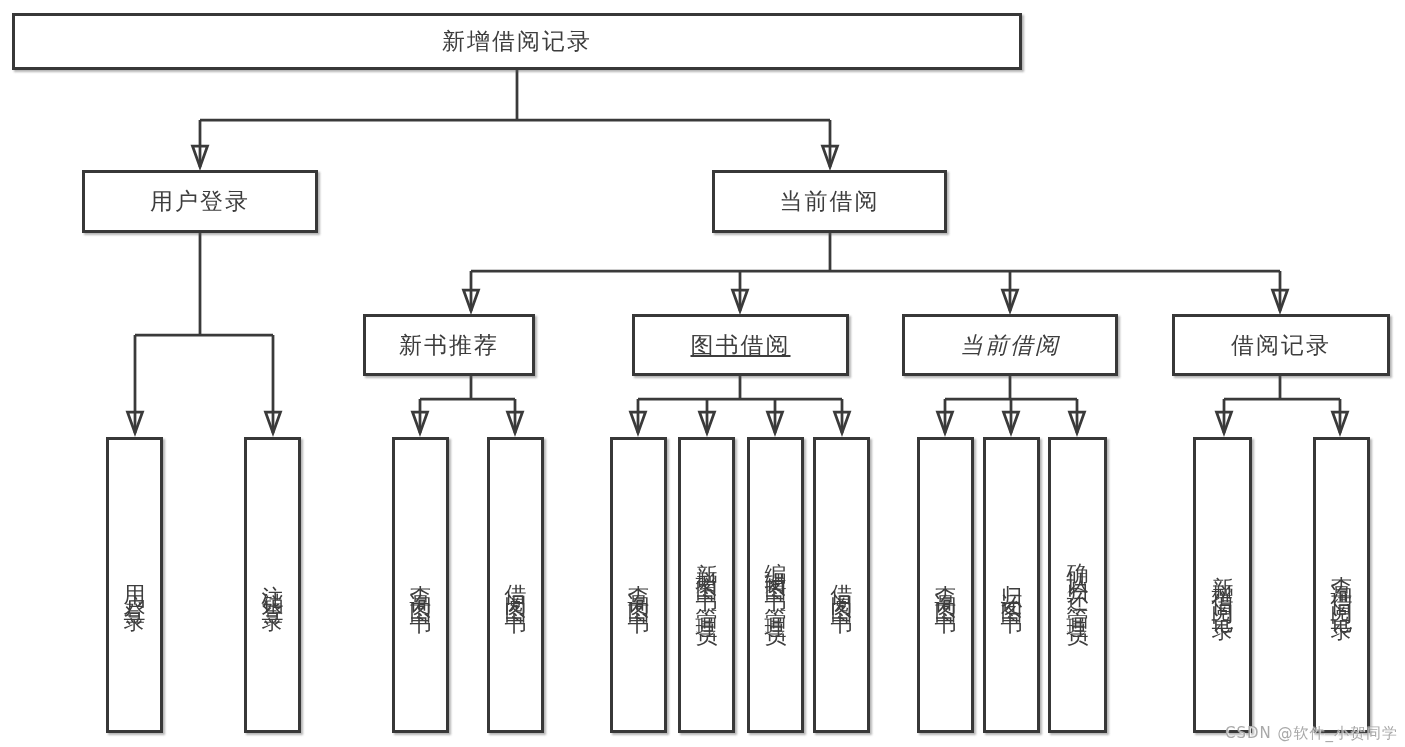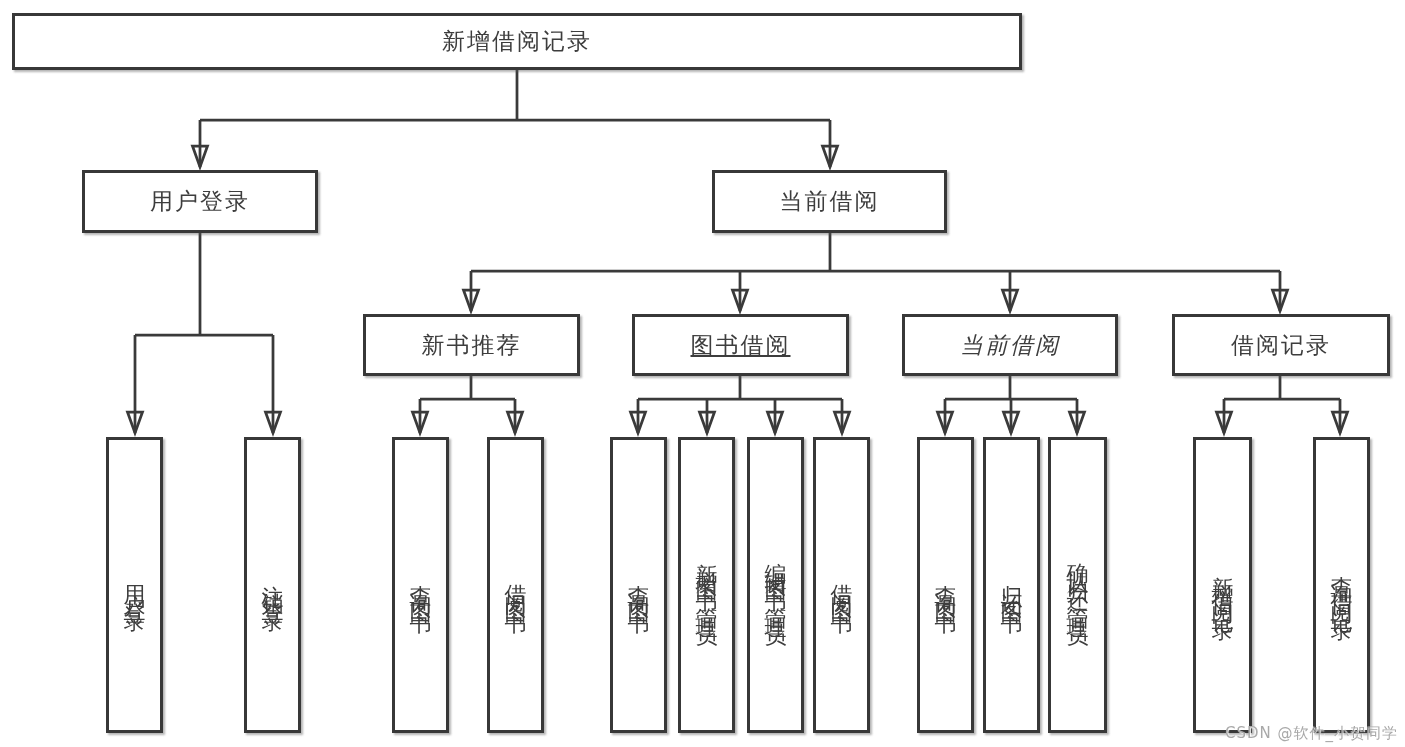--- a/index.html
+++ b/index.html
@@ -122,21 +122,21 @@
       <path d="M1224,399 V433" marker-end="url(#arrow)"></path>
       <path d="M1340,399 V433" marker-end="url(#arrow)"></path>
     </g>
   </svg>
 
   <div class="node hnode" style="left:12px; top:13px; width:1010px; height:57px;">新增借阅记录</div>
 
   <div class="node hnode" style="left:82px; top:170px; width:236px; height:63px;">用户登录</div>
   <div class="node hnode" style="left:712px; top:170px; width:235px; height:63px;">当前借阅</div>
 
-  <div class="node hnode" style="left:363px; top:314px; width:217px; height:62px;">新书推荐</div>
+  <div class="node hnode" style="left:363px; top:314px; width:172px; height:62px;">新书推荐</div>
   <div class="node hnode" style="left:632px; top:314px; width:217px; height:62px;text-decoration:underline;">图书借阅</div>
   <div class="node hnode" style="left:902px; top:314px; width:216px; height:62px;font-style:italic;">当前借阅</div>
   <div class="node hnode" style="left:1172px; top:314px; width:218px; height:62px;">借阅记录</div>
 
   <div class="node leaf" style="left:106px;">用户登录</div>
   <div class="node leaf" style="left:244px;">注销登录</div>
 
   <div class="node leaf" style="left:392px;">查询图书</div>
   <div class="node leaf" style="left:487px;">借阅图书</div>
 

